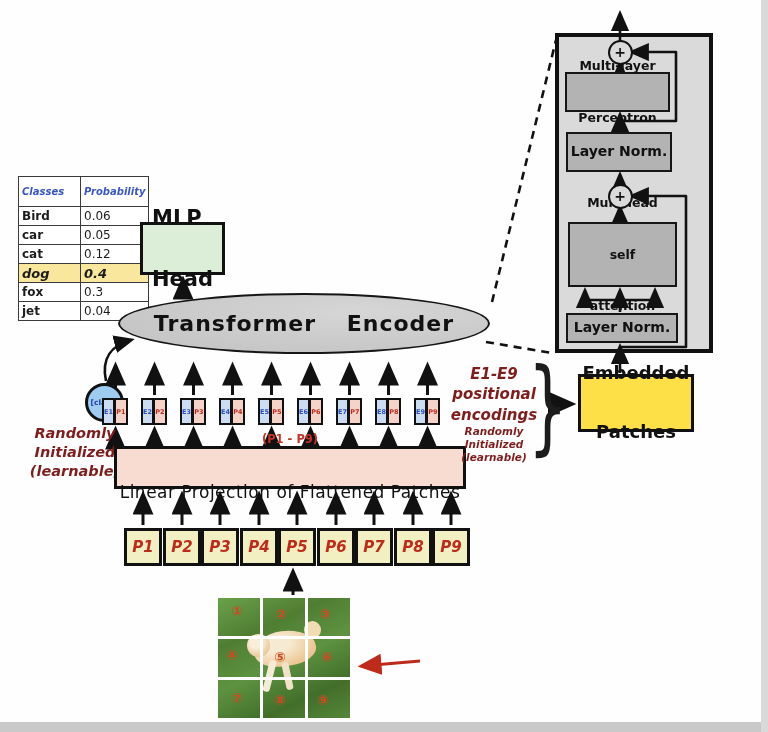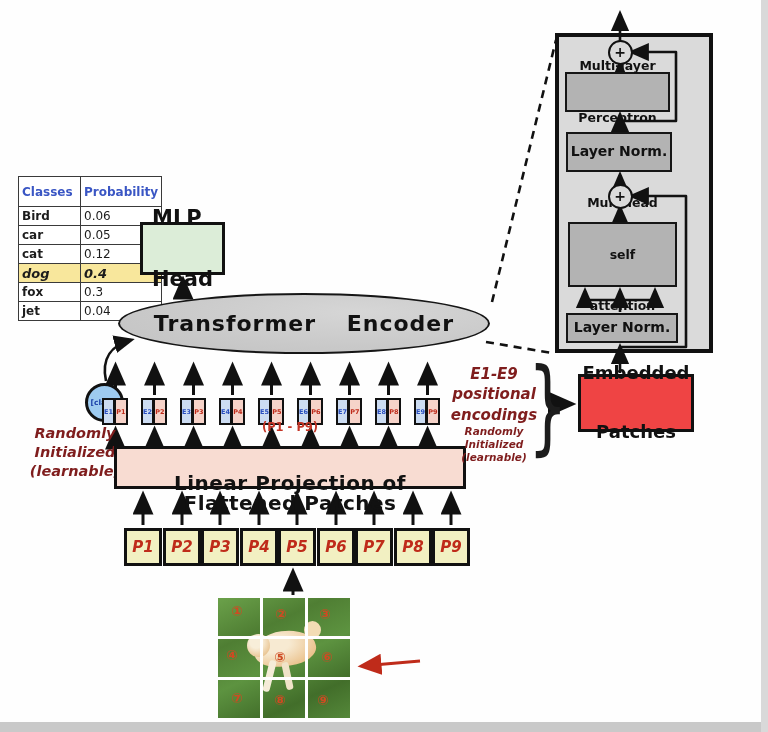--- a/index.html
+++ b/index.html
@@ -6,21 +6,21 @@
   html,body { background:#fff; }
   .canvas {
     position:relative; width:768px; height:732px; background:#fefefe;
     font-family:"DejaVu Sans", sans-serif; overflow:hidden; color:#111;
   }
   svg.overlay { position:absolute; left:0; top:0; z-index:2; pointer-events:none; }
 
   
   .cls-table { position:absolute; left:18px; top:176px; z-index:3; border-collapse:collapse; background:#fff; }
   .cls-table td { border:1.6px solid #3a3a3a; height:19px; padding:0 3px; font-size:12px; color:#1c1c1c; }
-  .cls-table tr.hdr td { height:30px; font-size:12px; color:#3a56c4; font-weight:bold; }
+  .cls-table tr.hdr td { height:30px; font-size:10px; font-style:italic; color:#3a56c4; font-weight:bold; }
   .cls-table td.c1 { width:62px; text-align:left; font-weight:600; }
   .cls-table td.c2 { width:42px; text-align:left; }
   .cls-table tr.hl td { background:#f8e79c; font-weight:bold; font-style:italic; font-size:13px; }
 
   .box { position:absolute; z-index:3; display:flex; align-items:center; justify-content:center; text-align:center;gap:38px; }
 
   .mlp-head { left:140px; top:222px; width:85px; height:53px; background:#dcedd8; border:3.5px solid #111;
               flex-direction:column; font-size:21px; font-weight:bold; line-height:1.05; align-items:flex-start; padding-left:9px; }
 
   .t-ellipse { left:118px; top:293px; width:372px; height:61px; border-radius:50%;
@@ -35,41 +35,41 @@
 
   .token-pair { position:absolute; z-index:3; top:398px; height:27px; display:flex; }
   .tk { width:13px; height:27px; border:2px solid #111; display:flex; align-items:center; justify-content:center;
         font-size:6.5px; font-weight:bold; }
   .tk.e { background:#ccdcf2; color:#2b50c0; }
   .tk.p { width:14px; background:#f6d3c9; color:#bf2b1a; margin-left:-1px; }
 
   .linear-box { left:114px; top:446px; width:352px; height:43px; background:#f8dcd2; border:3.5px solid #111;
                 flex-direction:column; line-height:1; }
   .linear-sub { font-size:11.5px; color:#c43425; font-weight:bold; margin-bottom:1px; }
-  .linear-main { font-size:20px; font-weight:bold; letter-spacing:.5px; }
+  .linear-main { font-size:17px; font-weight:normal; letter-spacing:.5px; }
 
   .patch { position:absolute; z-index:3; top:528px; width:38px; height:38px; background:#f2f0c2; border:3px solid #111;
            display:flex; align-items:center; justify-content:center; font-size:15px; font-weight:bold; color:#bf2b1a; font-style:italic; }
 
   
   .dog-img { position:absolute; z-index:3; left:218px; top:598px; width:132px; height:120px; overflow:hidden;
              background:linear-gradient(155deg,#6ba14a 0%, #4f7e33 28%, #5d9340 52%, #426e2a 78%, #55883a 100%); }
   .dog-part { position:absolute; }
   .grid-line { position:absolute; background:#fff; }
   .pnum { position:absolute; font-size:14px; font-weight:600; color:#cf4a22; }
 
   .note-red { position:absolute; z-index:3; left:382px; top:630px; width:128px; color:#bf2b1a;
               font-size:17px; font-weight:bold; font-style:italic; text-align:center; line-height:1.25; }
 
   .pos-note { left:446px; top:364px; width:96px; font-size:15px; line-height:1.35; }
   .pos-note .small { font-size:10.5px; line-height:1.25; }
   .brace { position:absolute; z-index:3; left:528px; top:354px; font-size:104px; line-height:104px;
            transform:scaleX(.6); transform-origin:left top; color:#1c1c1c; font-weight:400; }
 
-  .emb-patches { left:578px; top:374px; width:116px; height:58px; background:#ef4444; border:3px solid #111;
+  .emb-patches { left:578px; top:374px; width:116px; height:58px; background:#fde047; border:3px solid #111;
                  flex-direction:column; font-size:18px; font-weight:bold; line-height:1.15; }
 
   .enc-block { position:absolute; z-index:1; left:555px; top:33px; width:158px; height:320px;
                background:#dadada; border:4px solid #111; }
   .enc-inner { background:#b3b3b3; border:2.5px solid #161616; flex-direction:column; font-weight:bold; line-height:1.1; }
   .enc-mlp  { left:565px; top:72px;  width:105px; height:40px; font-size:12.5px; }
   .enc-ln1  { left:566px; top:132px; width:106px; height:40px; font-size:14px; }
   .enc-attn { left:568px; top:222px; width:109px; height:65px; font-size:12.5px; }
   .enc-ln2  { left:566px; top:313px; width:112px; height:30px; font-size:14px; }
   .plus-circle { position:absolute; z-index:3; width:25px; height:25px; border-radius:50%; background:#dadada;

